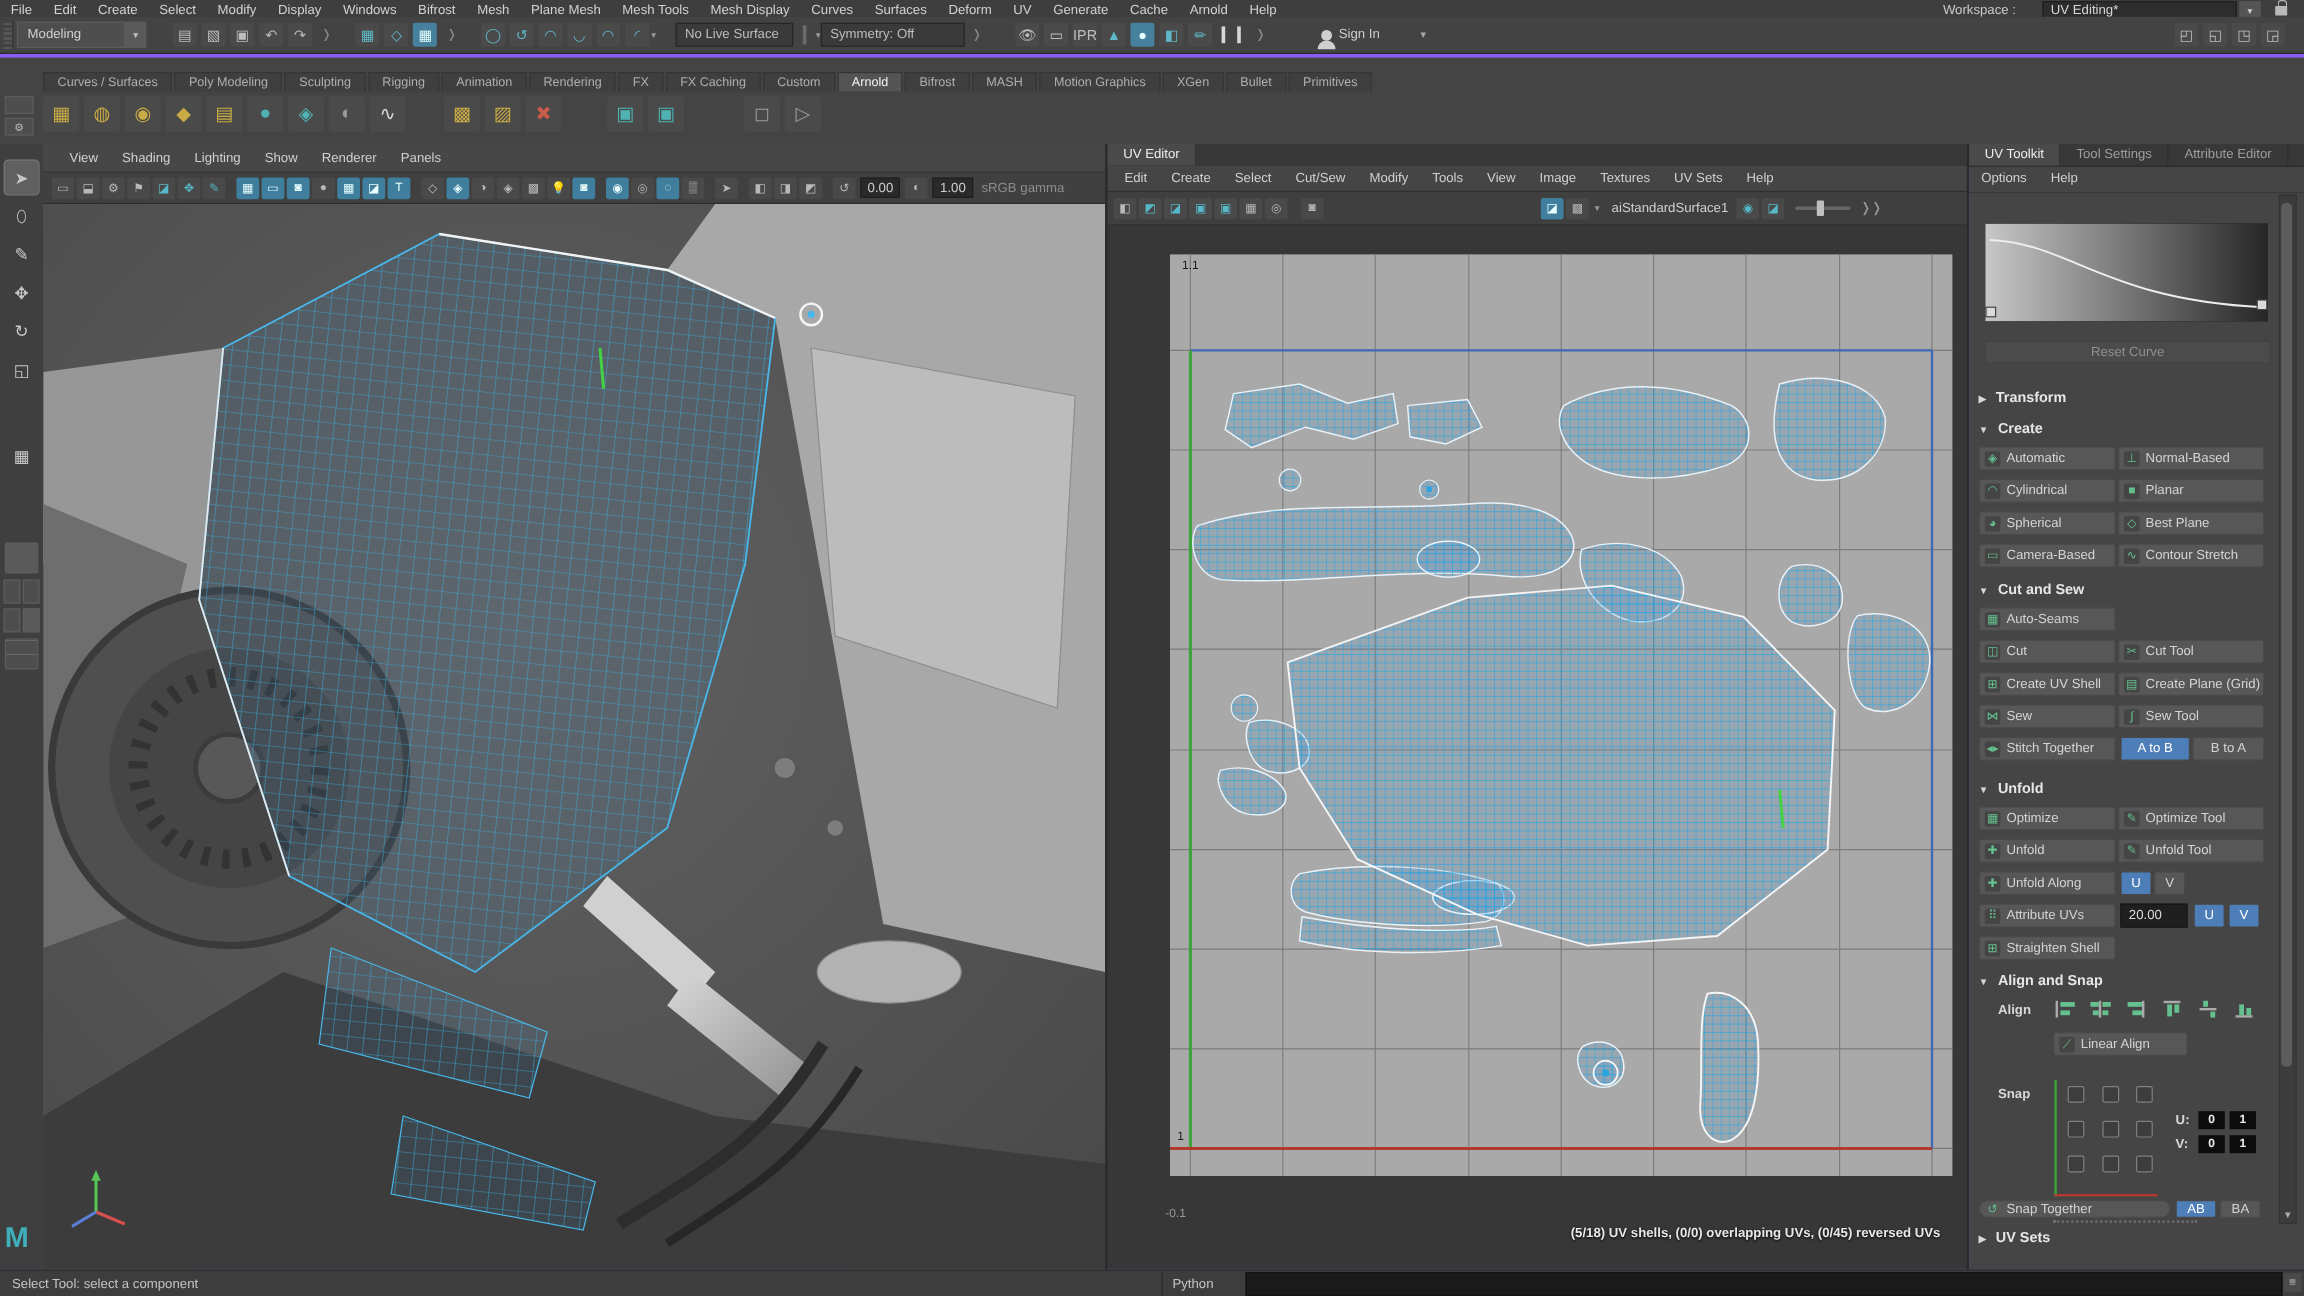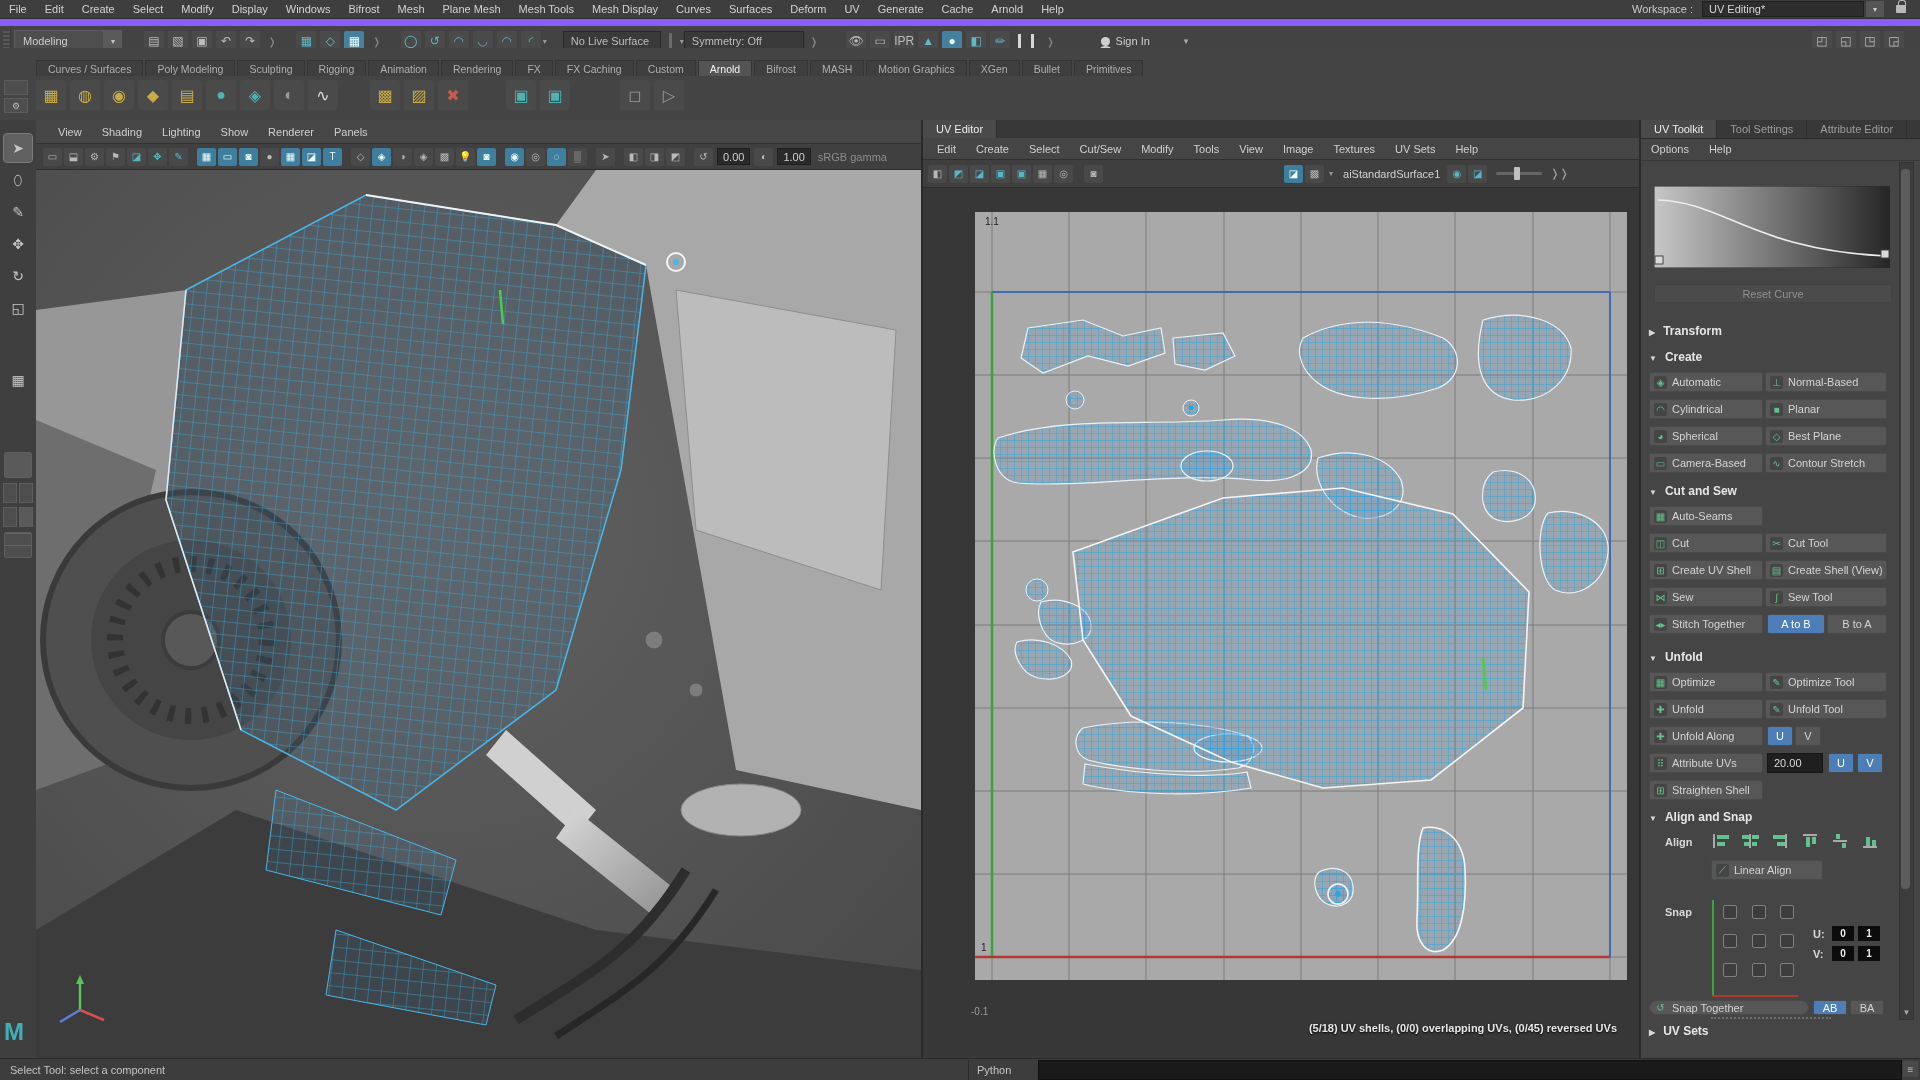--- a/index.html
+++ b/index.html
@@ -2,27 +2,27 @@
 <html><head>
 <meta charset="utf-8">
 <style>
   html,body{margin:0;padding:0;background:#222;font-family:"Liberation Sans",sans-serif}
   #root{position:relative;width:1920px;height:1080px;overflow:hidden;background:#8b5cf6;color:#ccc;font-size:11px;user-select:none}
   .abs{position:absolute}
   .flex{display:flex;align-items:center}
   
   .menubar{left:0;top:0;width:1920px;height:18px;background:#3e3e3e;border-bottom:1px solid #2d2d2d;display:flex;align-items:center}
   .mi{padding:0 9px;line-height:18px;color:#d2d2d2;font-size:11px;white-space:nowrap}
-  .wslabel{color:#c9c9c9;margin-right:9px}
+  .wslabel{color:#c9c9c9;margin-right:22px}
   .wsfield{background:#2d2d2d;border:1px solid #1f1f1f;height:14px;width:148px;display:flex;align-items:center;padding:0 6px;color:#d5d5d5}
   .wsarrow{width:18px;height:16px;background:#555;display:flex;align-items:center;justify-content:center;color:#ccc;font-size:8px;margin-left:2px}
   .lock{width:10px;height:8px;background:#b9b9b9;border-radius:1px;position:relative;margin-left:12px}
   .lock:before{content:"";position:absolute;left:2px;top:-5px;width:6px;height:5px;border:1.5px solid #b9b9b9;border-bottom:none;border-radius:3px 3px 0 0}
   
-  .toolrow{left:0;top:26px;width:1920px;height:30px;background:#434343;border-bottom:1px solid #2c2c2c;display:flex;align-items:center}
+  .toolrow{left:0;top:14px;width:1920px;height:30px;background:#434343;border-bottom:1px solid #2c2c2c;display:flex;align-items:center}
   .grip{width:7px;height:24px;margin:0 3px;background:repeating-linear-gradient(0deg,#565656 0 2px,transparent 2px 4px);border-right:1px solid #383838}
   .dd{background:#4e4e4e;border:1px solid #5c5c5c;height:20px;display:flex;align-items:center;padding:0 8px;color:#cfcfcf;width:72px}
   .ddbtn{width:18px;height:22px;background:#5a5a5a;display:flex;align-items:center;justify-content:center;color:#c5c5c5;font-size:8px}
   .caret:after{content:"▾"}
   .chev{color:#8a8a8a;font-size:10px;margin:0 6px}
   .ic20{width:20px;height:20px;margin:0 2px;background:#4a4a4a;border-radius:2px;display:flex;align-items:center;justify-content:center;font-size:12px;color:#bdbdbd;flex:none}
   .ic20.teal{color:#5fb9c9}
   .ic20.hl{background:#47809c;color:#e6ffff}
   .tfield{background:#3a3a3a;border:1px solid #272727;height:18px;display:flex;align-items:center;padding:0 7px;color:#bdbdbd;white-space:nowrap}
   .person{width:9px;height:9px;border-radius:50%;background:#cfcfcf;position:relative;margin-right:6px}
@@ -545,21 +545,21 @@
     <div class="tbtn" style="left:124px;top:413px;width:122px">
         <span class="gic">✂</span>
         <span>Cut Tool</span>
       </div>
     <div class="tbtn" style="left:8px;top:440px;width:114px">
         <span class="gic">⊞</span>
         <span>Create UV Shell</span>
       </div>
     <div class="tbtn" style="left:124px;top:440px;width:122px">
         <span class="gic">▤</span>
-        <span>Create Shell (View)</span>
+        <span>Create Plane (Grid)</span>
       </div>
     <div class="tbtn" style="left:8px;top:467px;width:114px">
         <span class="gic">⋈</span>
         <span>Sew</span>
       </div>
     <div class="tbtn" style="left:124px;top:467px;width:122px">
         <span class="gic">∫</span>
         <span>Sew Tool</span>
       </div>
     <div class="tbtn" style="left:8px;top:494px;width:114px">

